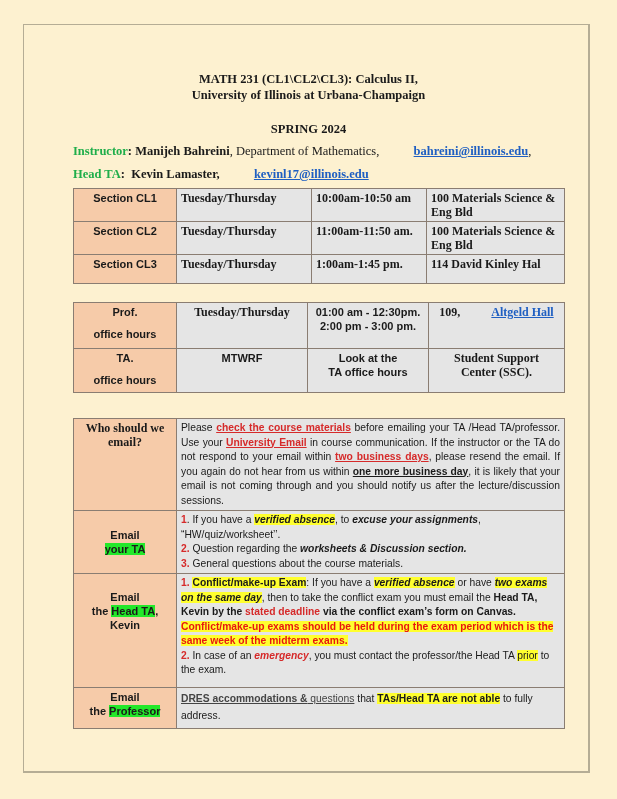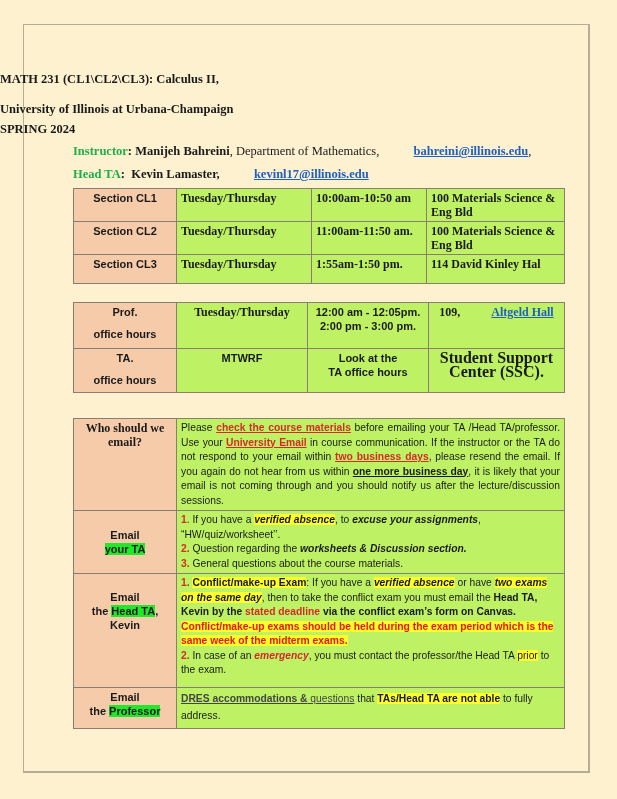--- a/index.html
+++ b/index.html
@@ -6,31 +6,31 @@
   body {
     width:617px; height:799px; background:#fdf1d0; position:relative; overflow:hidden;
     font-family:"Liberation Serif", serif; color:#1a1a1a;
   }
   .page {
     position:absolute; left:23px; top:24px; width:567px; height:749px;
     border:1px solid #b5ad95; border-right-width:2px; border-bottom-width:2px;
     box-sizing:border-box;
   }
   .title-line {
-    position:absolute; left:0; width:617px; text-align:left;
+    position:absolute; left:0; width:617px; text-align:center;
     font-weight:bold; font-size:12.5px; line-height:15px;
   }
   .info-line { position:absolute; left:73px; font-size:12.5px; line-height:15px; white-space:nowrap; }
   .green { color:#1fae4a; font-weight:bold; }
   .b { font-weight:bold; }
   .link { color:#1f5fc2; text-decoration:underline; font-weight:bold;margin-left:28px; }
   table { position:absolute; border-collapse:collapse; table-layout:fixed; }
   td { border:1px solid #8a7d72; vertical-align:top; padding:2px 4px; box-sizing:border-box; }
   td.head { background:#f6cba9; text-align:center; }
-  td.body { background:#bef264; }
+  td.body { background:#e5e5e5; }
   .sans { font-family:"Liberation Sans", sans-serif; }
   .serif { font-family:"Liberation Serif", serif; }
   .t1 td { font-size:12px; line-height:14px; font-weight:bold; }
   .t1 td.head { font-family:"Liberation Sans", sans-serif; font-size:11px; }
   .t2 td { font-size:11px; line-height:14px; font-weight:bold; text-align:center; }
   .t3 td.head { font-size:11px; line-height:14px; font-weight:bold; }
   .t3 td.body { font-family:"Liberation Sans", sans-serif; font-size:10.3px; line-height:14.5px;margin-top:47px; }
   .redul { color:#d62a2a; text-decoration:underline; font-weight:bold; }
   .hl { background:#ffff2e; }
   .hlg { background:#22e82a; }
@@ -38,21 +38,21 @@
   .ul { text-decoration:underline; }
   .justify { text-align:justify; }
   .redtext { color:#e8180f; font-weight:bold; }
 </style>
 </head>
 <body>
 
 <div class="page"></div>
 
 <div class="title-line" style="top:72px">MATH 231 (CL1\CL2\CL3): Calculus II,</div>
-<div class="title-line" style="top:102px">University of Illinois at Urbana-Champaign</div>
+<div class="title-line" style="top:88px">University of Illinois at Urbana-Champaign</div>
 <div class="title-line" style="top:122px">SPRING 2024</div>
 
 <div class="info-line" style="top:144px">
   <span class="green">Instructor</span><span class="b">: </span><span class="b">Manijeh Bahreini</span><span>, Department of Mathematics,</span>&nbsp;&nbsp;<a class="link">bahreini@illinois.edu</a>,
 </div>
 <div class="info-line" style="top:167px">
   <span class="green">Head TA</span><span class="b">:&nbsp; </span><span class="b">Kevin Lamaster,</span>&nbsp; <a class="link">kevinl17@illinois.edu</a>
 </div>
 
 <table class="t1" style="left:73px; top:188px; width:491px;">
@@ -71,60 +71,60 @@
   </tr>
   <tr style="height:29px">
     <td class="head">Section CL2</td>
     <td class="body">Tuesday/Thursday</td>
     <td class="body">11:00am-11:50 am.</td>
     <td class="body">100 Materials Science &amp; Eng Bld</td>
   </tr>
   <tr style="height:29px">
     <td class="head">Section CL3</td>
     <td class="body">Tuesday/Thursday</td>
-    <td class="body">1:55am-1:50 pm.</td>
+    <td class="body">1:00am-1:45 pm.</td>
     <td class="body">114 David Kinley Hal</td>
   </tr>
 </tbody>
   </table>
 
 <table class="t2" style="left:73px; top:302px; width:491px;">
   <colgroup>
       <col style="width:103px">
       <col style="width:131px">
       <col style="width:121px">
       <col style="width:136px">
     </colgroup>
   <tbody>
       <tr style="height:46px">
     <td class="head sans">
       <div>Prof.</div>
       <div style="margin-top:8px">office hours</div>
     </td>
     <td class="body serif" style="font-size:12px">Tuesday/Thursday</td>
     <td class="body sans">
-      <div>12:00 am - 12:05pm.</div>
+      <div>01:00 am - 12:30pm.</div>
       <div>2:00 pm - 3:00 pm.</div>
     </td>
     <td class="body serif" style="font-size:12px">
       <span>109,</span>
       <a class="link">Altgeld Hall</a>
     </td>
   </tr>
   <tr style="height:44px">
     <td class="head sans">
       <div>TA.</div>
       <div style="margin-top:8px">office hours</div>
     </td>
     <td class="body sans">MTWRF</td>
     <td class="body sans">
       <div>Look at the</div>
       <div>TA office hours</div>
     </td>
-    <td class="body serif" style="font-size:16px">
+    <td class="body serif" style="font-size:12px">
       <div>Student Support</div>
       <div>Center (SSC).</div>
     </td>
   </tr>
 </tbody>
   </table>
 
 <table class="t3" style="left:73px; top:418px; width:491px;">
   <colgroup>
       <col style="width:103px">

